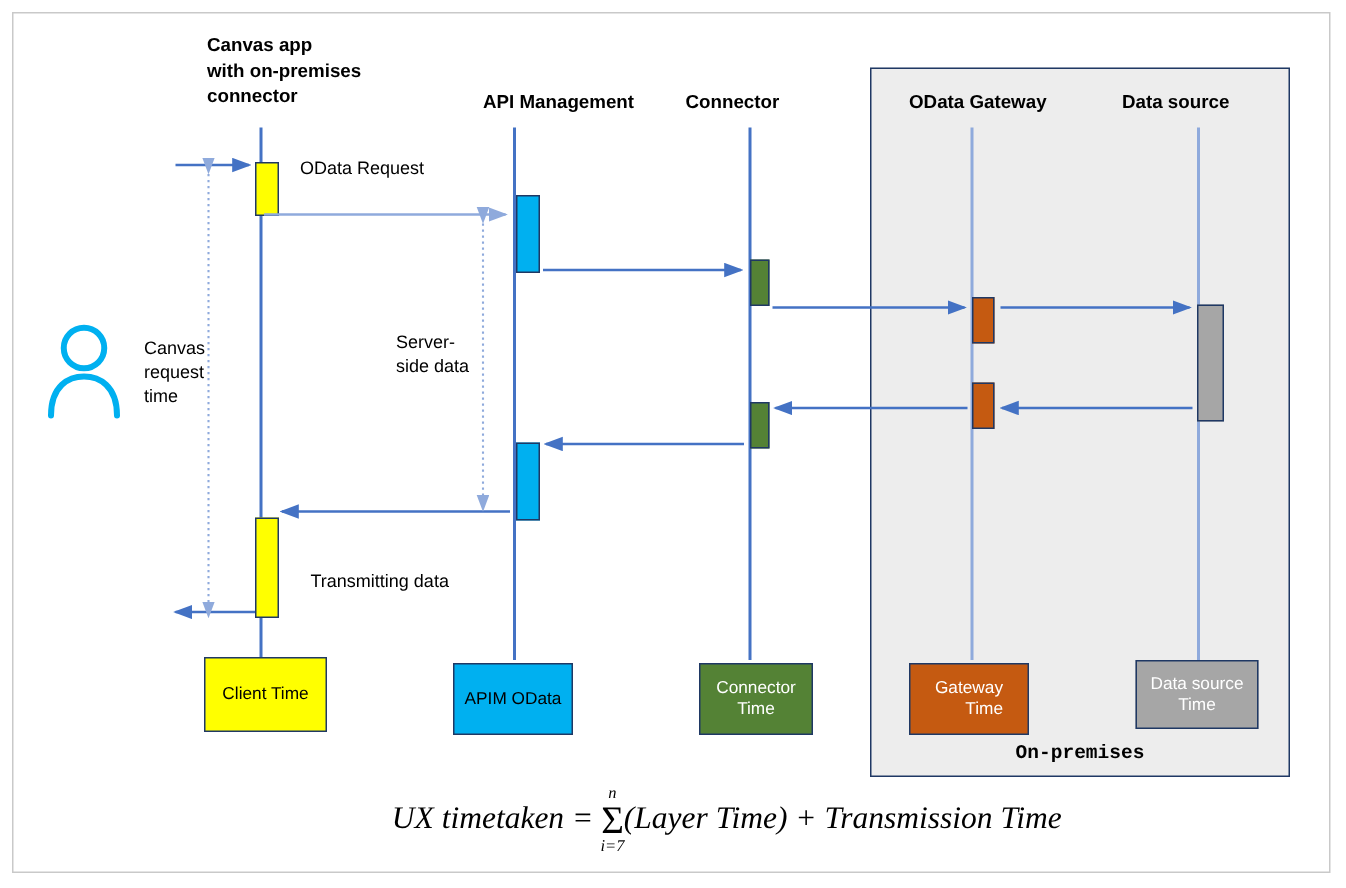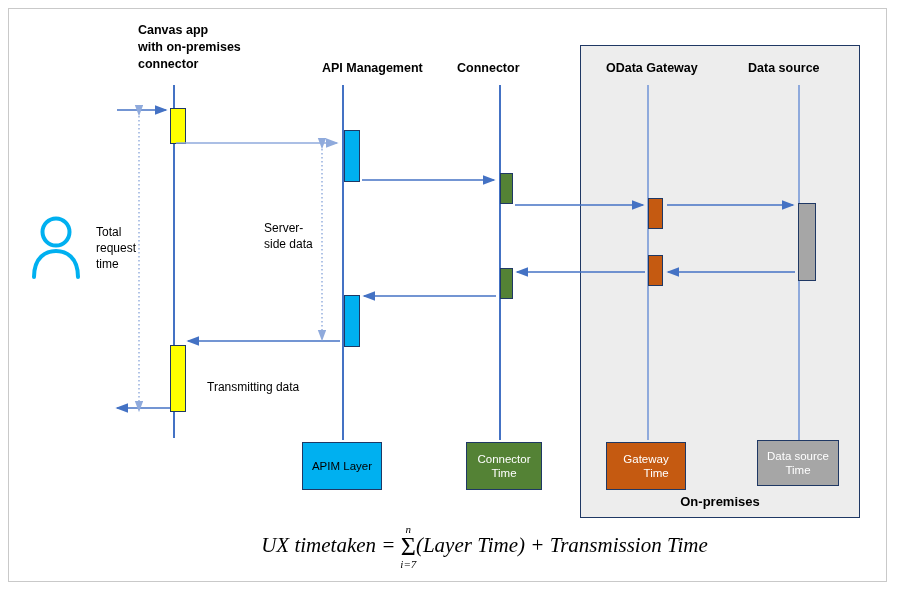--- a/index.html
+++ b/index.html
@@ -38,20 +38,21 @@
   }
   .onprem-label {
     position: absolute;
     left: 580px;
     top: 494px;
     width: 280px;
     text-align: center;
     font-size: 13px;
     font-weight: bold;
     color: #000000;
+    font-family: Liberation Mono, monospace;
   }
   .head {
     position: absolute;
     font-size: 12.5px;
     font-weight: bold;
     color: #000000;
     line-height: 17px;
     white-space: pre-line;
   }
   .lifeline {
@@ -211,29 +212,33 @@
     <line x1="139" y1="112" x2="139" y2="408" stroke="#8FAADC" stroke-width="1.4" stroke-dasharray="1.5,2.5" marker-start="url(#ah-dot)" marker-end="url(#ah-dot)"></line>
 
     <line x1="322" y1="145" x2="322" y2="337" stroke="#8FAADC" stroke-width="1.4" stroke-dasharray="1.5,2.5" marker-start="url(#ah-dot)" marker-end="url(#ah-dot)"></line>
   </svg>
 
   <svg class="person" width="56" height="66" viewBox="0 0 56 66">
     <circle cx="28" cy="17" r="13.5" fill="none" stroke="#00B0F0" stroke-width="4"></circle>
     <path d="M6,62 C6,42 18,36 28,36 C38,36 50,42 50,62" fill="none" stroke="#00B0F0" stroke-width="4" stroke-linecap="round"></path>
   </svg>
 
+  <div class="msg-label" style="left:200px; top:104px; width:140px;">OData Request</div>
   <div class="msg-label" style="left:207px; top:355px; width:150px;margin-top:24px;">Transmitting data</div>
-  <div class="msg-label" style="left:96px; top:224px; width:60px;">Total
+  <div class="msg-label" style="left:96px; top:224px; width:60px;">Canvas
 request
 time</div>
   <div class="msg-label" style="left:264px; top:220px; width:70px;">Server-
 side data</div>
 
+  <div class="legend" style="left:136px; top:438px; width:82px; height:50px; background:#FFFF00; color:#000000;">
+    <span style="white-space:pre-line;">Client Time</span>
+  </div>
   <div class="legend" style="left:302px; top:442px; width:80px; height:48px; background:#00B0F0; color:#000000;">
-    <span style="white-space:pre-line;">APIM Layer</span>
+    <span style="white-space:pre-line;">APIM OData</span>
   </div>
   <div class="legend" style="left:466px; top:442px; width:76px; height:48px; background:#548235; color:#FFFFFF;">
     <span style="white-space:pre-line;">Connector
 Time</span>
   </div>
   <div class="legend" style="left:606px; top:442px; width:80px; height:48px; background:#C55A11; color:#FFFFFF;">
     <span style="white-space:pre-line;text-align:right;">Gateway
 Time</span>
   </div>
   <div class="legend" style="left:757px; top:440px; width:82px; height:46px; background:#A6A6A6; color:#FFFFFF;">

